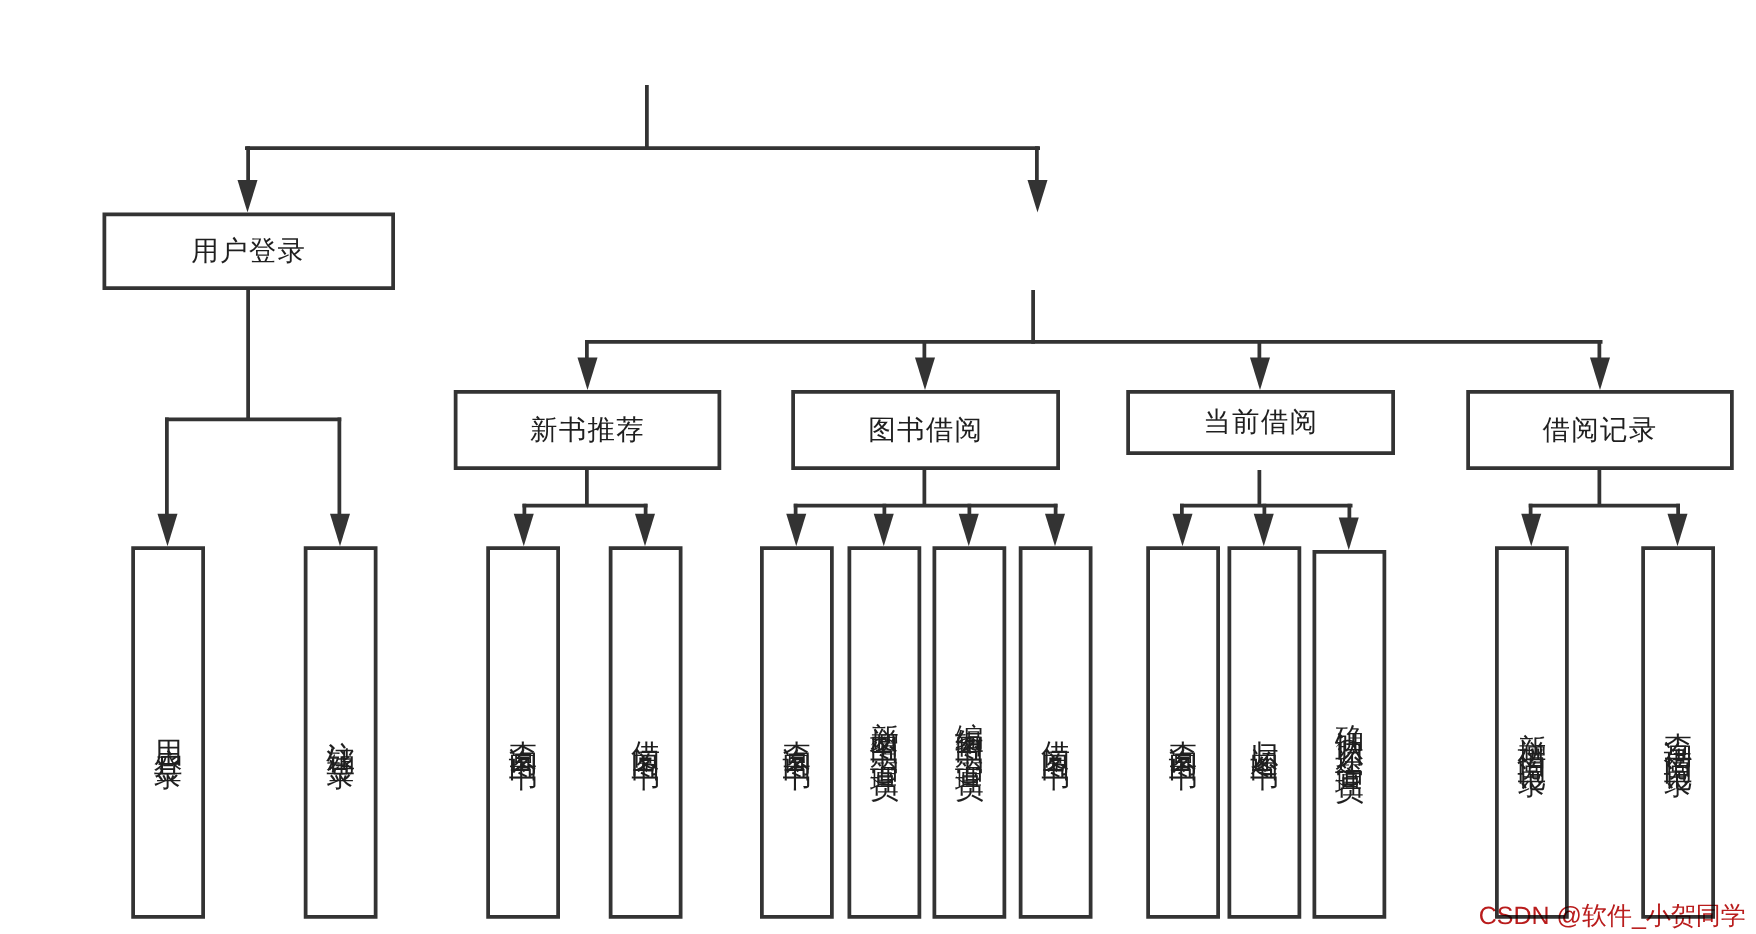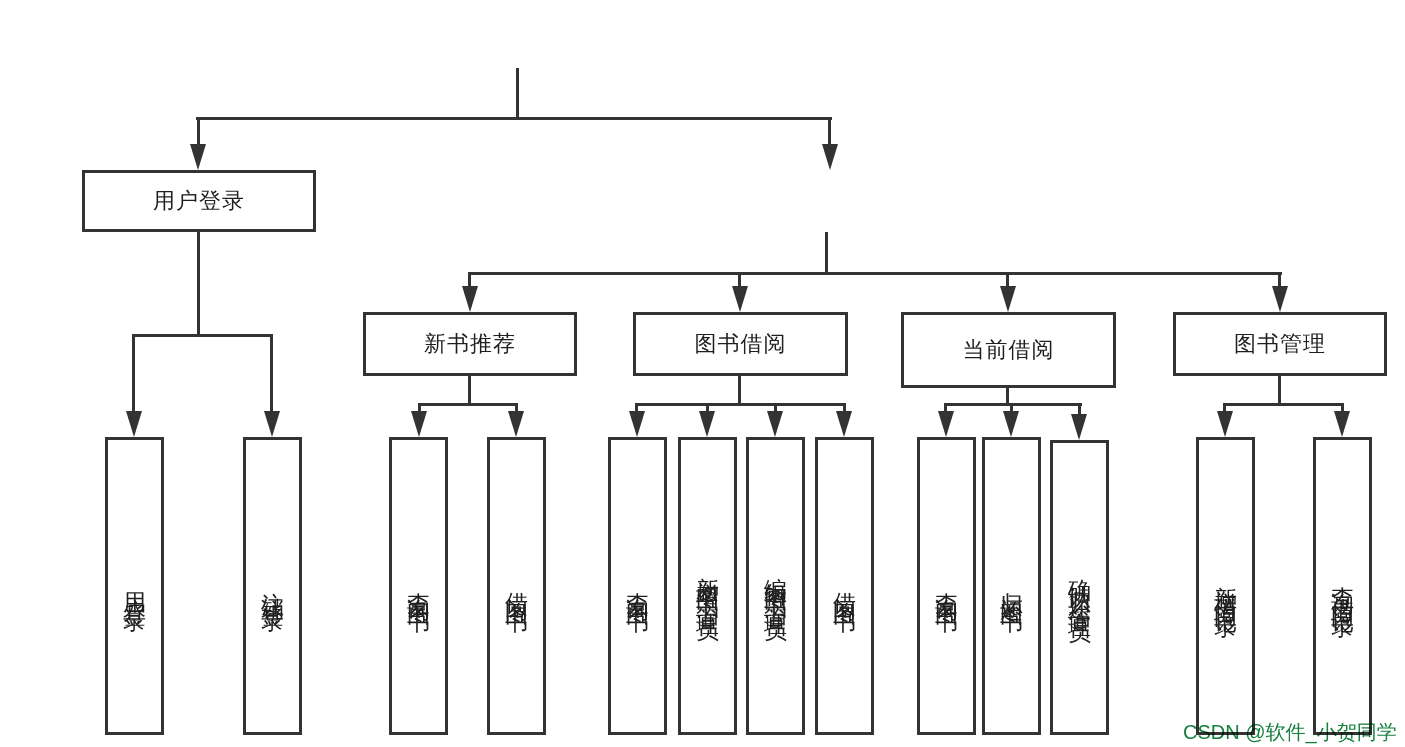--- a/index.html
+++ b/index.html
@@ -52,21 +52,21 @@
     border-left: 8px solid transparent;
     border-right: 8px solid transparent;
     border-top: 26px solid #333333;
     z-index: 1;
   }
   #watermark {
     position: absolute;
     left: 1183px;
     top: 719px;
     font-size: 20px;
-    color: #15803d;
+    color: #b91c1c;
     white-space: nowrap;
     z-index: 3;
     mix-blend-mode: multiply;
   }
 </style>
 </head>
 <body>
 
 <div id="stage">
 
@@ -99,25 +99,25 @@
   <div class="arrowhead" style="left:1000px;top:286px;"></div>
   <div class="line" style="left:1278px;top:272px;width:3px;height:18px;"></div>
   <div class="arrowhead" style="left:1272px;top:286px;"></div>
 
   <div class="box h" style="left:363px;top:312px;width:214px;height:64px;">
     <span>新书推荐</span>
   </div>
   <div class="box h" style="left:633px;top:312px;width:215px;height:64px;">
     <span>图书借阅</span>
   </div>
-  <div class="box h" style="left:901px;top:312px;width:215px;height:76px;">
+  <div class="box h" style="left:901px;top:312px;width:215px;height:52px;">
     <span>当前借阅</span>
   </div>
   <div class="box h" style="left:1173px;top:312px;width:214px;height:64px;">
-    <span>图书管理</span>
+    <span>借阅记录</span>
   </div>
 
   <div class="line" style="left:468px;top:376px;width:3px;height:29px;"></div>
   <div class="line" style="left:418px;top:403px;width:100px;height:3px;"></div>
   <div class="line" style="left:418px;top:403px;width:3px;height:10px;"></div>
   <div class="arrowhead" style="left:411px;top:411px;"></div>
   <div class="line" style="left:515px;top:403px;width:3px;height:10px;"></div>
   <div class="arrowhead" style="left:508px;top:411px;"></div>
 
   <div class="line" style="left:738px;top:376px;width:3px;height:29px;"></div>

